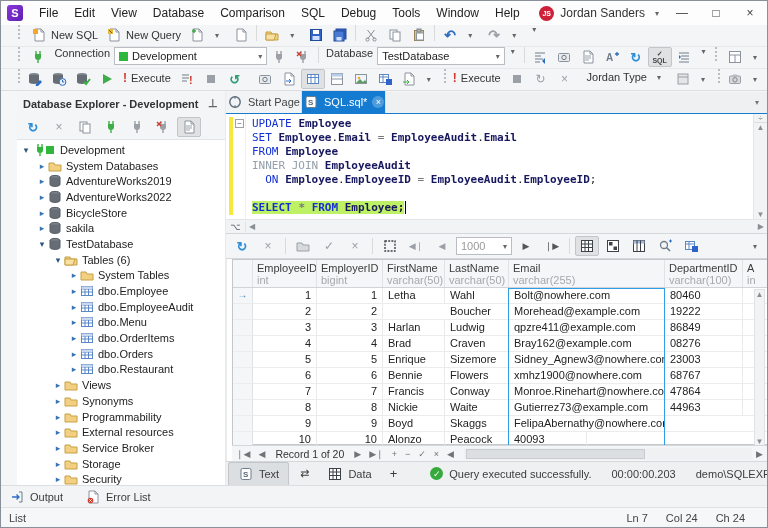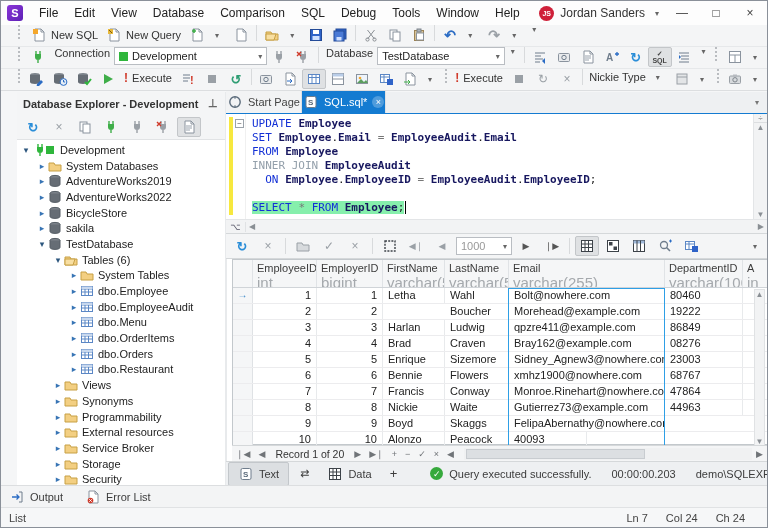--- a/index.html
+++ b/index.html
@@ -66,38 +66,38 @@
   #editor { position:absolute; left:225px; top:113px; right:0; height:105px; background:#fff; }
   #ed-margin { position:absolute; left:0; top:0; width:20px; height:100%; background:#fff; border-right:1px solid #f0f0f0; }
   #change-bar { position:absolute; left:3px; top:3px; width:4px; height:98px; background:#f7e83e; }
   .fold { position:absolute; left:9px; top:5px; width:9px; height:9px; border:1px solid #9aa2aa; background:#fff; font-size:8px; line-height:7px; text-align:center; color:#555; }
   #code { position:absolute; left:26px; top:3px; right:16px; font-family:"DejaVu Sans Mono",monospace; font-size:11px; line-height:14px; white-space:pre; }
   .tk-kw { color:#1330d6; }
   .tk-id { color:#17175f; font-weight:bold; }
   .tk-gr { color:#94a0ab; }
   .tk-op { color:#777; }
   .tk-pl { color:#222; }
-  .sel-line span { background:#86efac; }
+  .sel-line span { background:#bef264;font-weight:bold; }
   .caret-i { border-right:1px solid #000; margin-left:1px; }
   .vscroll { position:absolute; right:0; top:0; width:14px; height:100%; background:#f2f3f4; border-left:1px solid #e3e5e7; display:flex; flex-direction:column; align-items:center; font-size:8px; color:#8a8f94; }
   .vscroll .splitbtn { height:9px; line-height:9px; border-bottom:1px solid #dcdee0; width:100%; text-align:center; color:#666; }
   .vscroll .down { margin-top:auto; }
   #ed-hscroll { position:absolute; left:225px; top:218px; right:0; height:14px; background:#f2f3f4; border-top:1px solid #e3e5e7; display:flex; align-items:center; font-size:8px; color:#8a8f94; }
   #ed-hscroll .corner { width:20px; text-align:center; color:#556; font-size:9px; border-right:1px solid #e0e2e4; }
   #ed-hscroll .rarrow { margin-left:auto; padding-right:3px; }
   
   #res-toolbar { position:absolute; left:225px; top:232px; right:0; height:26px; background:#f4f5f6; border-top:1px solid #d5d8da; border-bottom:1px solid #d5d8da; display:flex; align-items:center; padding:0 4px; gap:2px; }
   .pgcombo { width:56px; }
   .pgcombo .cv { color:#999; }
   
   #grid { position:absolute; left:231px; top:258px; right:0; bottom:82px; background:#fff; border:1px solid #c3c8cc; border-right:none; }
   #grid-header { display:flex; height:28px; background:#f5f6f7; border-bottom:1px solid #d0d4d8; }
   .gh-cell { border-right:1px solid #e0e3e6; padding:2px 4px; overflow:hidden; }
   .gh-name { font-size:11px; color:#3c3c3c; }
-  .gh-type { font-size:15px; color:#a5a9ad; }
+  .gh-type { font-size:11px; color:#a5a9ad; }
   .gh-ind { width:20px; flex:none; border-right:1px solid #e0e3e6; background:#f5f6f7; }
   #grid-rows { position:relative; }
   .grow { display:flex; height:16px; border-bottom:1px solid #ececee; }
   .gcell { border-right:1px solid #e8eaec; font-size:11px; color:#222; padding:1px 5px; overflow:hidden; white-space:nowrap; }
   .gcell.num { text-align:right; }
   .g-ind { width:20px; flex:none; background:#f5f6f7; border-right:1px solid #dfe2e5; color:#3a87c8; font-size:10px; text-align:center; line-height:14px; }
   #col-sel { position:absolute; border:1px solid #2e9fe6; pointer-events:none; }
   #grid-vscroll { position:absolute; right:2px; width:11px; display:flex; flex-direction:column; align-items:center; font-size:8px; color:#8a8f94; background:#f2f3f4; border:1px solid #e0e2e4; }
   #grid-vscroll .down { margin-top:auto; }
   
@@ -499,21 +499,21 @@
         </span>
       </div>
     <div class="tbtn">
         <span class="tbi glyph-grey">↻</span>
       </div>
     <div class="tbtn">
         <span class="tbi glyph-grey">×</span>
       </div>
     <div class="tsep"></div>
     <div class="tbtn">
-      <span class="lbl dis">Nickie Type</span>
+      <span class="lbl dis">Jordan Type</span>
         <span class="caret">▾</span>
     </div>
     <div class="tbtn">
         <span class="tbi">
           <svg width="14" height="14" viewBox="0 0 14 14">
             <rect x="2" y="2" width="10" height="10" fill="#e3e5e7" stroke="#9aa0a6"></rect>
             <path d="M2 5h10" stroke="#9aa0a6"></path>
           </svg>
         </span>
         <span class="caret">▾</span>

